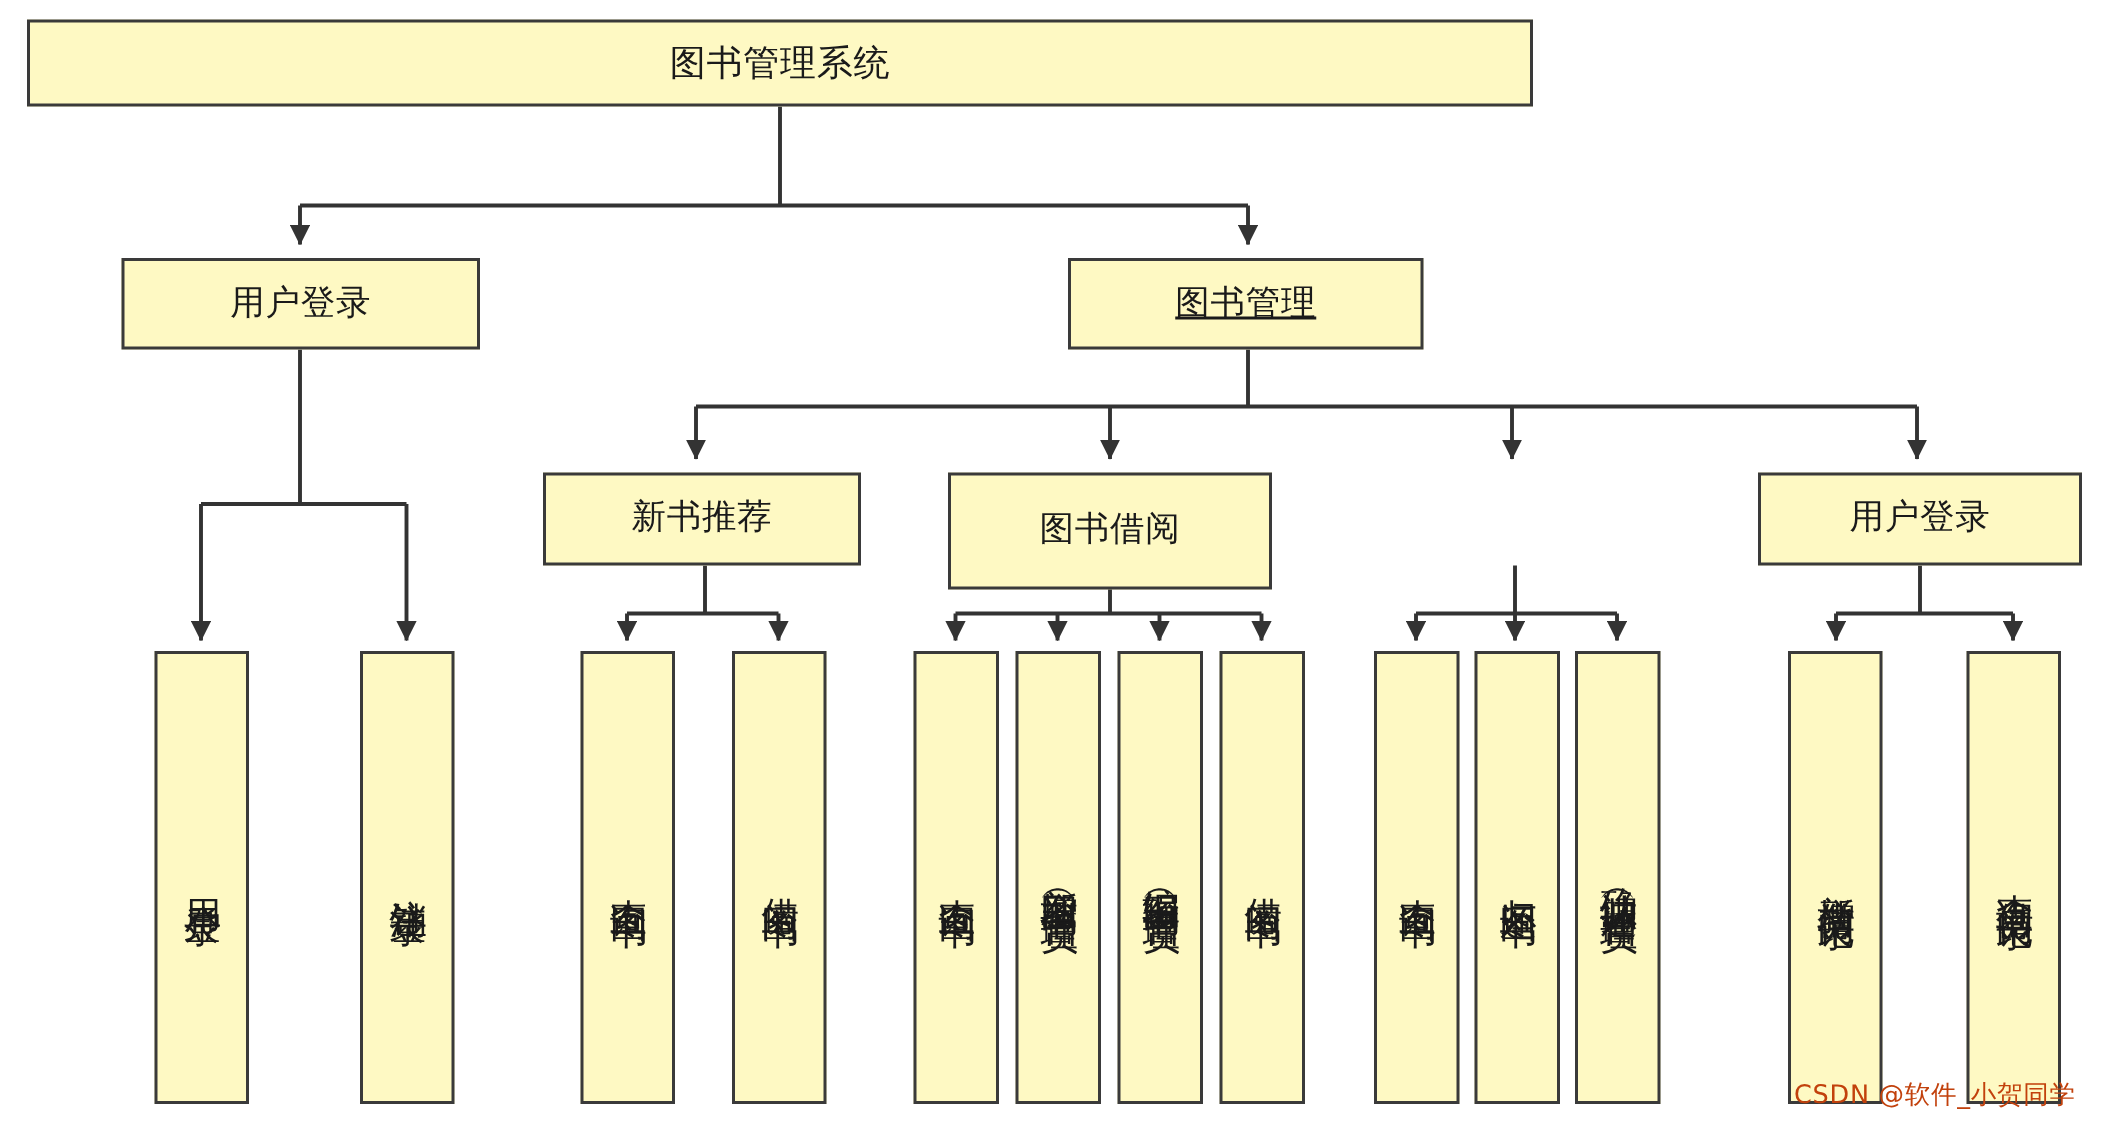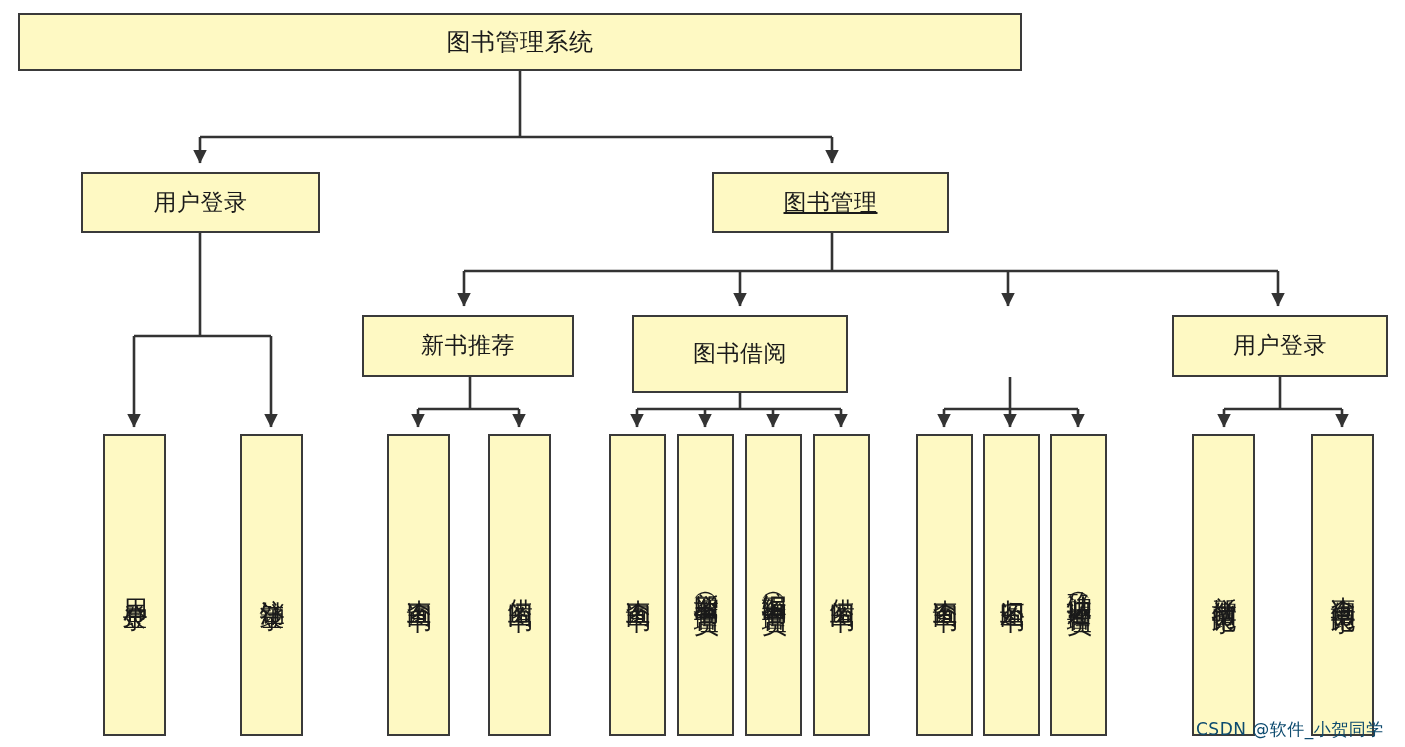--- a/index.html
+++ b/index.html
@@ -59,21 +59,21 @@
     writing-mode: vertical-rl;
     text-orientation: upright;
     font-size: 25px;
     line-height: 1.05;
     letter-spacing: 3px;
     white-space: nowrap;
   }
   .watermark {
     position: absolute;
     font-size: 17px;
-    color: #0c4a6e;
+    color: #c2410c;
     letter-spacing: 0.5px;
     white-space: nowrap;
   }
 </style>
 </head>
 <body>
 
 <div id="canvas">
 
   <svg id="edges" viewBox="0 0 1405 747" width="1405" height="747" xmlns="http://www.w3.org/2000/svg">

